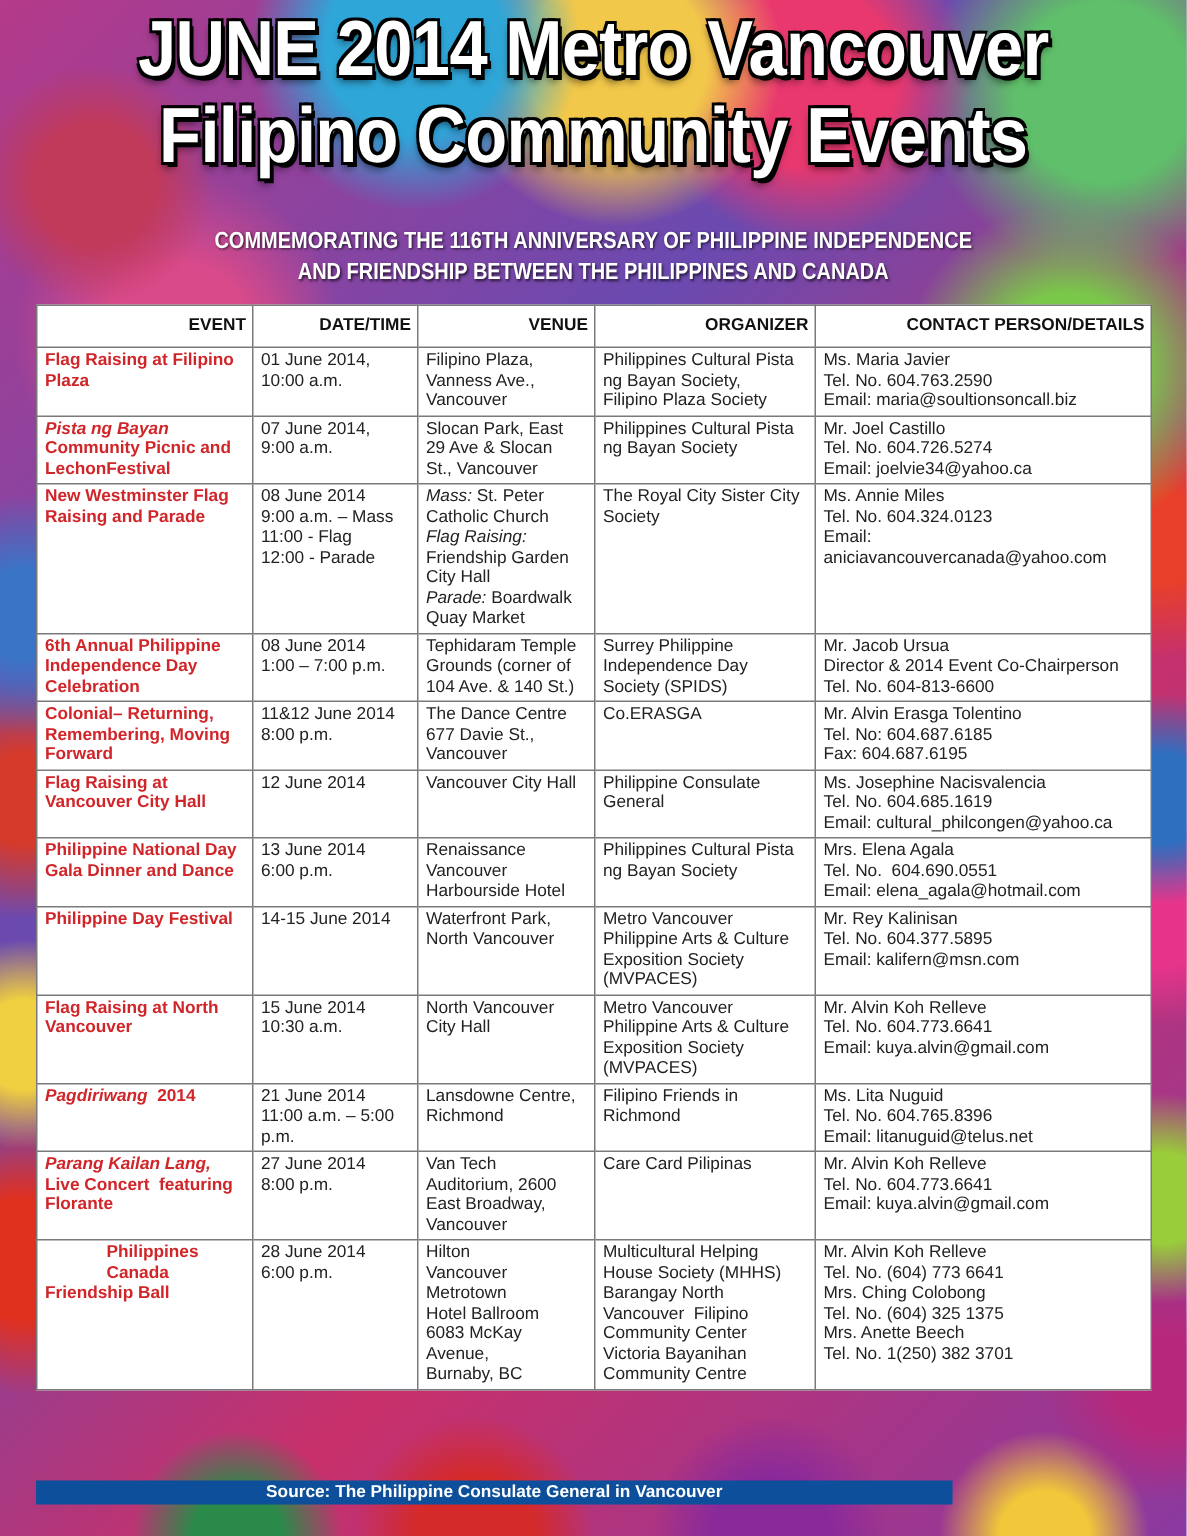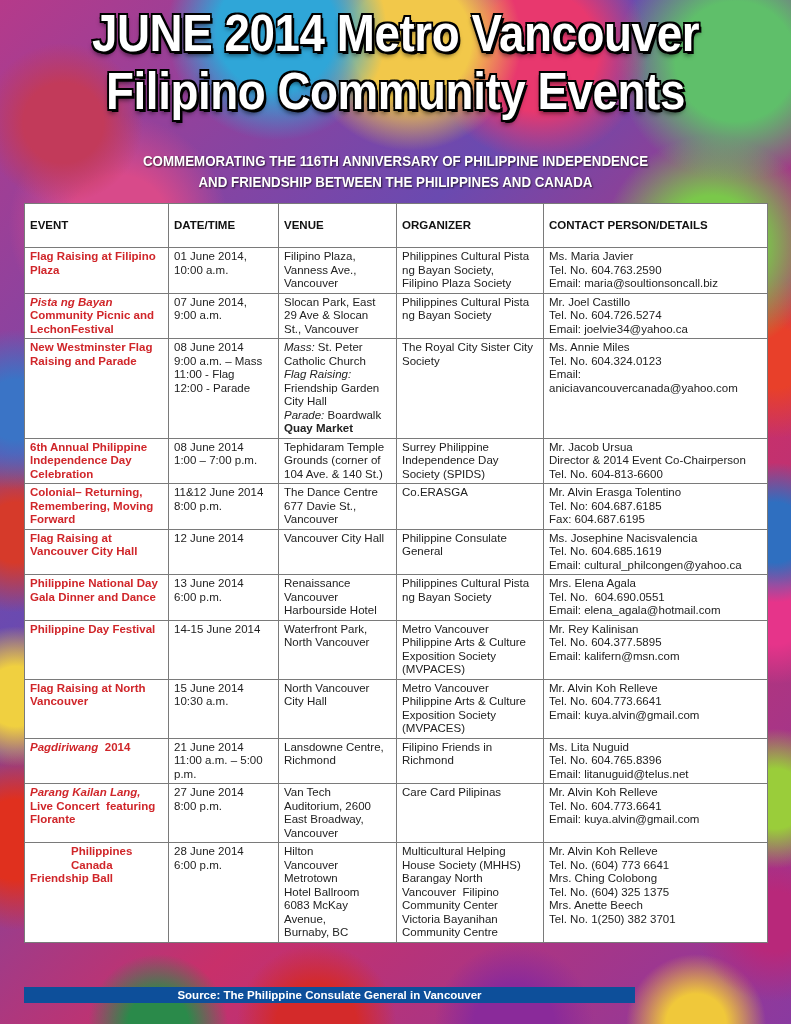--- a/index.html
+++ b/index.html
@@ -50,22 +50,22 @@
       position: absolute; left: 24px; top: 203px; width: 743px;
       border-collapse: collapse; background: #ffffff;
       table-layout: fixed;
     }
     .events-table th, .events-table td {
       border: 1px solid #7a7a7a; vertical-align: top;
       font-size: 11.5px; line-height: 13.5px; color: #222;
       padding: 2px 4px 2px 5px; text-align: left;
     }
     .events-table th {
-      font-weight: bold; text-align: left; vertical-align: middle;
-      height: 44px; color: #111; font-size: 11.5px;
+      font-weight: bold; text-align: right; vertical-align: middle;
+      height: 28px; color: #111; font-size: 11.5px;
     }
     .events-table td.event { color: #d0262a; font-weight: bold; }
     .events-table td .it { font-style: italic; }
     .col-event { width: 144px; }
     .col-date { width: 110px; }
     .col-venue { width: 118px; }
     .col-org { width: 147px; }
     .col-contact { width: 224px; }
     .line { display: block; white-space: pre-wrap; }
     .source-bar {
@@ -166,21 +166,21 @@
           <span class="line">11:00 - Flag</span>
           <span class="line">12:00 - Parade</span>
         </td>
         <td>
           <span class="line"><span class="it">Mass:</span><span style="white-space: pre-wrap;"> St. Peter</span></span>
           <span class="line"><span style="white-space: pre-wrap;">Catholic Church</span></span>
           <span class="line"><span class="it">Flag Raising:</span></span>
           <span class="line"><span style="white-space: pre-wrap;">Friendship Garden</span></span>
           <span class="line"><span style="white-space: pre-wrap;">City Hall</span></span>
           <span class="line"><span class="it">Parade:</span><span style="white-space: pre-wrap;"> Boardwalk</span></span>
-          <span class="line"><span style="white-space: pre-wrap; font-weight: bold;">Quay Market</span></span>
+          <span class="line"><span style="white-space: pre-wrap;">Quay Market</span></span>
         </td>
         <td>
           <span class="line">The Royal City Sister City</span>
           <span class="line">Society</span>
         </td>
         <td>
           <span class="line">Ms. Annie Miles</span>
           <span class="line">Tel. No. 604.324.0123</span>
           <span class="line">Email:</span>
           <span class="line">aniciavancouvercanada@yahoo.com</span>

